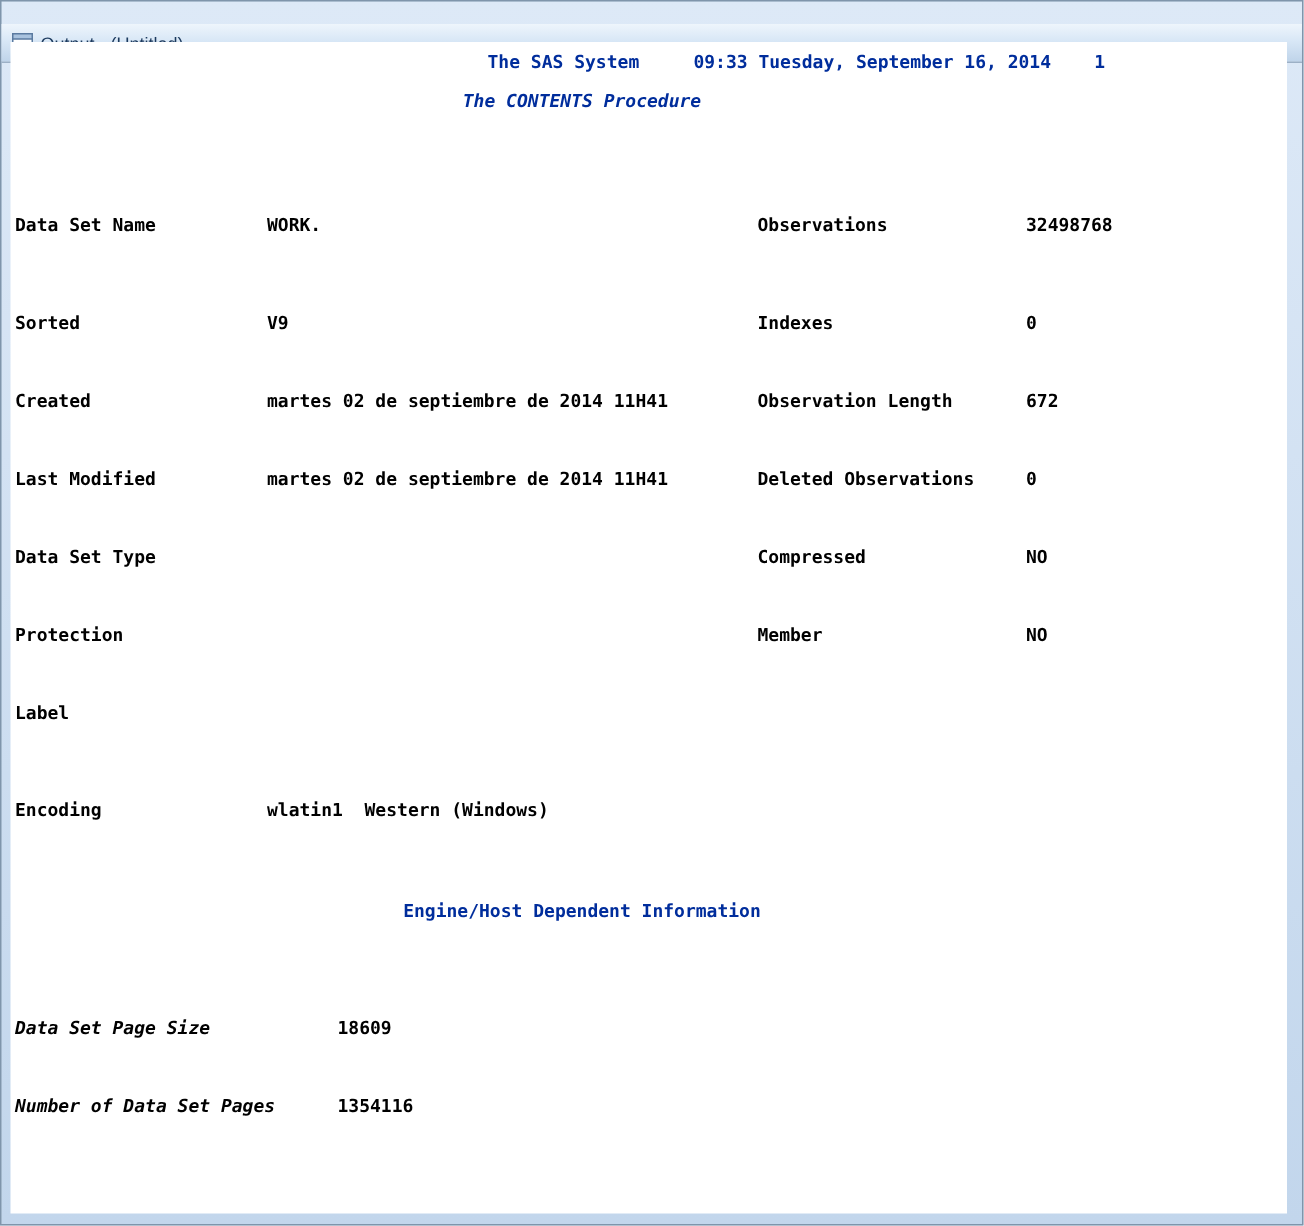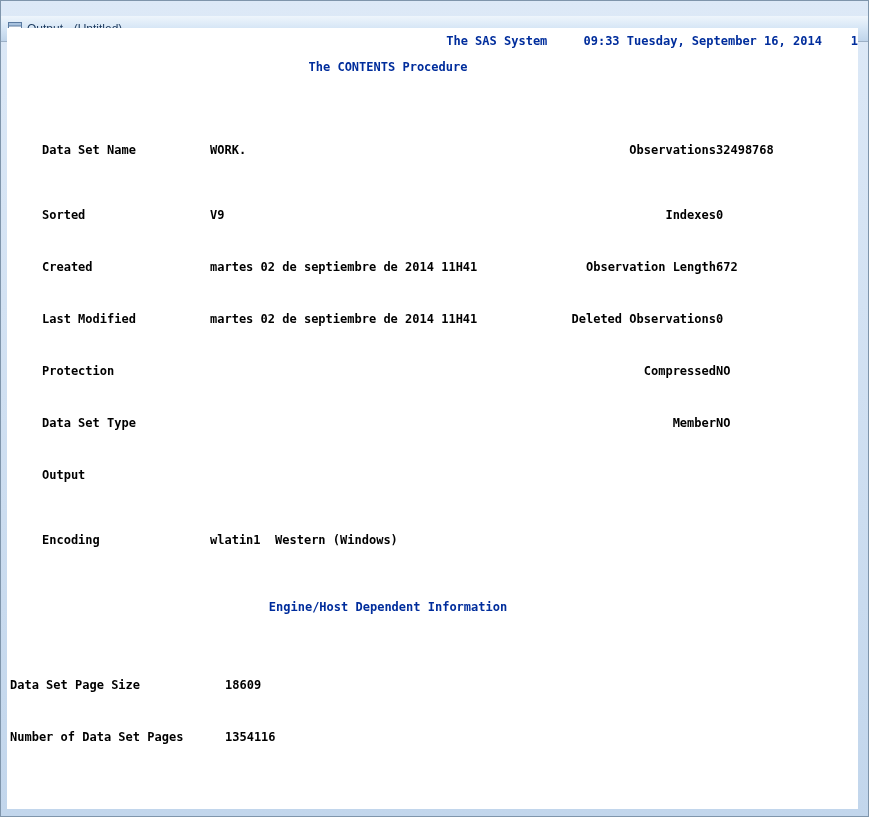--- a/index.html
+++ b/index.html
@@ -27,32 +27,32 @@
   .ticon { display:inline-flex; width:14px; height:14px; }
   .client {
     position:absolute; left:6px; right:10px; top:27px; bottom:7px;
     background:#ffffff; overflow:hidden;
     padding:7px 0 0 3px; box-sizing:border-box;
     font-family:"DejaVu Sans Mono","Liberation Mono",monospace;
     font-size:12px; font-weight:bold; line-height:13px; color:#000;
   }
   .client * { white-space:pre; }
   .blue { color:#002D9C; }
-  .line1 { margin-left:315px; height:13px;text-align:right; }
+  .line1 { margin-left:315px; height:13px; }
   .ctitle { width:756px; text-align:center; height:13px; }
-  .t-contents { margin-top:13px; }
+  .t-contents { margin-top:13px;font-style:italic; }
   .t-engine  { margin-top:28px; }
   .attrs { display:flex; margin-top:18px; }
-  .attrs-left  { width:495px;margin-left:32px; }
+  .attrs-left  { width:495px; }
   .attrs-right { flex:1; }
   .arow { height:13px; display:flex; }
   .attrs-left  .alabel { display:inline-block; width:168px; }
-  .attrs-right .alabel { display:inline-block; width:179px;text-align:right; }
+  .attrs-right .alabel { display:inline-block; width:179px; }
   .engine { margin-top:13px; }
-  .engine .alabel { display:inline-block; width:215px; }
+  .engine .alabel { display:inline-block; width:215px;font-style:italic; }
 </style>
 </head>
 <body>
 
 <div class="window">
 
   <div class="titlebar">
     <span class="ticon">
       <svg width="14" height="14" viewBox="0 0 14 14">
         <rect x="0.5" y="0.5" width="13" height="13" fill="#ffffff" stroke="#5a7aa0"></rect>
@@ -90,31 +90,31 @@
             <span class="alabel">Created</span>
             <span class="avalue">martes 02 de septiembre de 2014 11H41</span>
           </div>
         
           <div class="arow">
             <span class="alabel">Last Modified</span>
             <span class="avalue">martes 02 de septiembre de 2014 11H41</span>
           </div>
         
           <div class="arow">
+            <span class="alabel">Data Set Type</span>
+            <span class="avalue"></span>
+          </div>
+        
+          <div class="arow">
             <span class="alabel">Protection</span>
             <span class="avalue"></span>
           </div>
         
           <div class="arow">
-            <span class="alabel">Data Set Type</span>
-            <span class="avalue"></span>
-          </div>
-        
-          <div class="arow">
-            <span class="alabel">Output</span>
+            <span class="alabel">Label</span>
             <span class="avalue"></span>
           </div>
         
         
           <div class="arow">
             <span class="alabel">Encoding</span>
             <span class="avalue">wlatin1  Western (Windows)</span>
           </div>
         </div>
       <div class="attrs-right">

